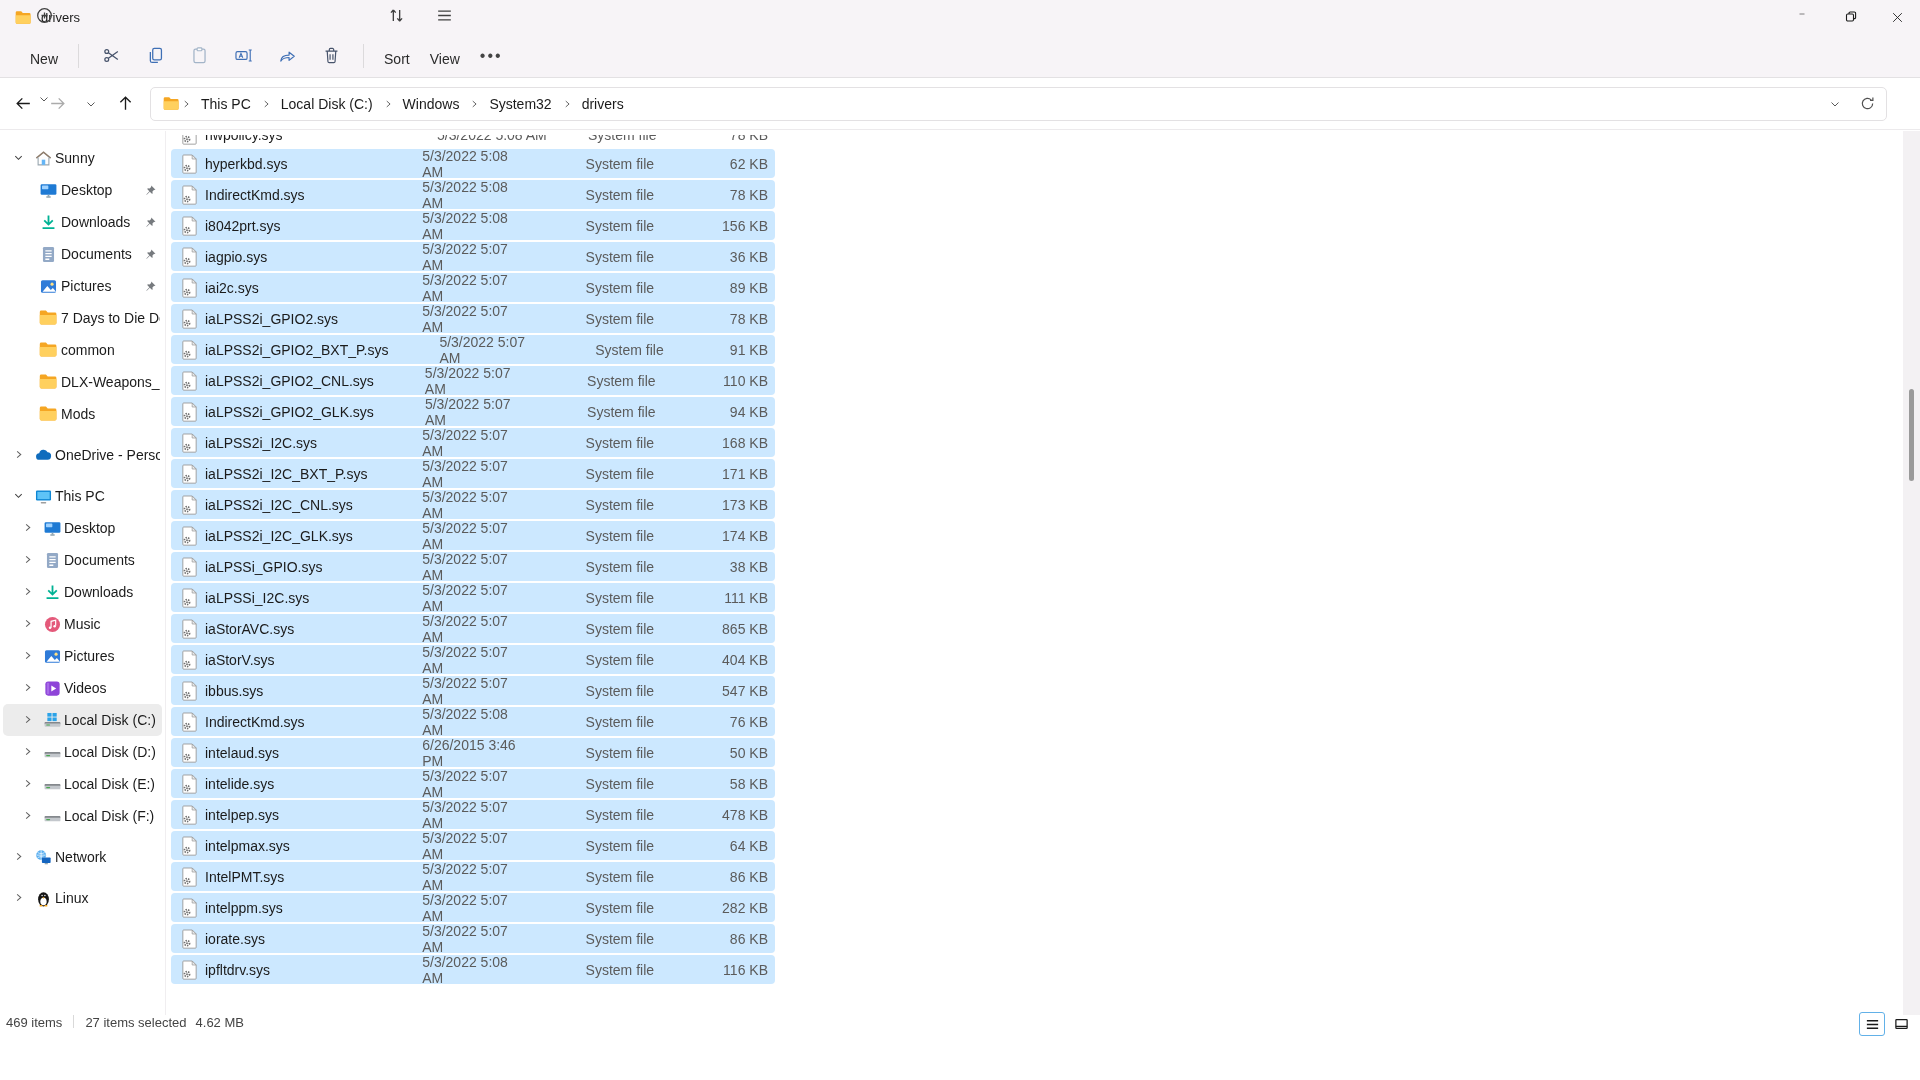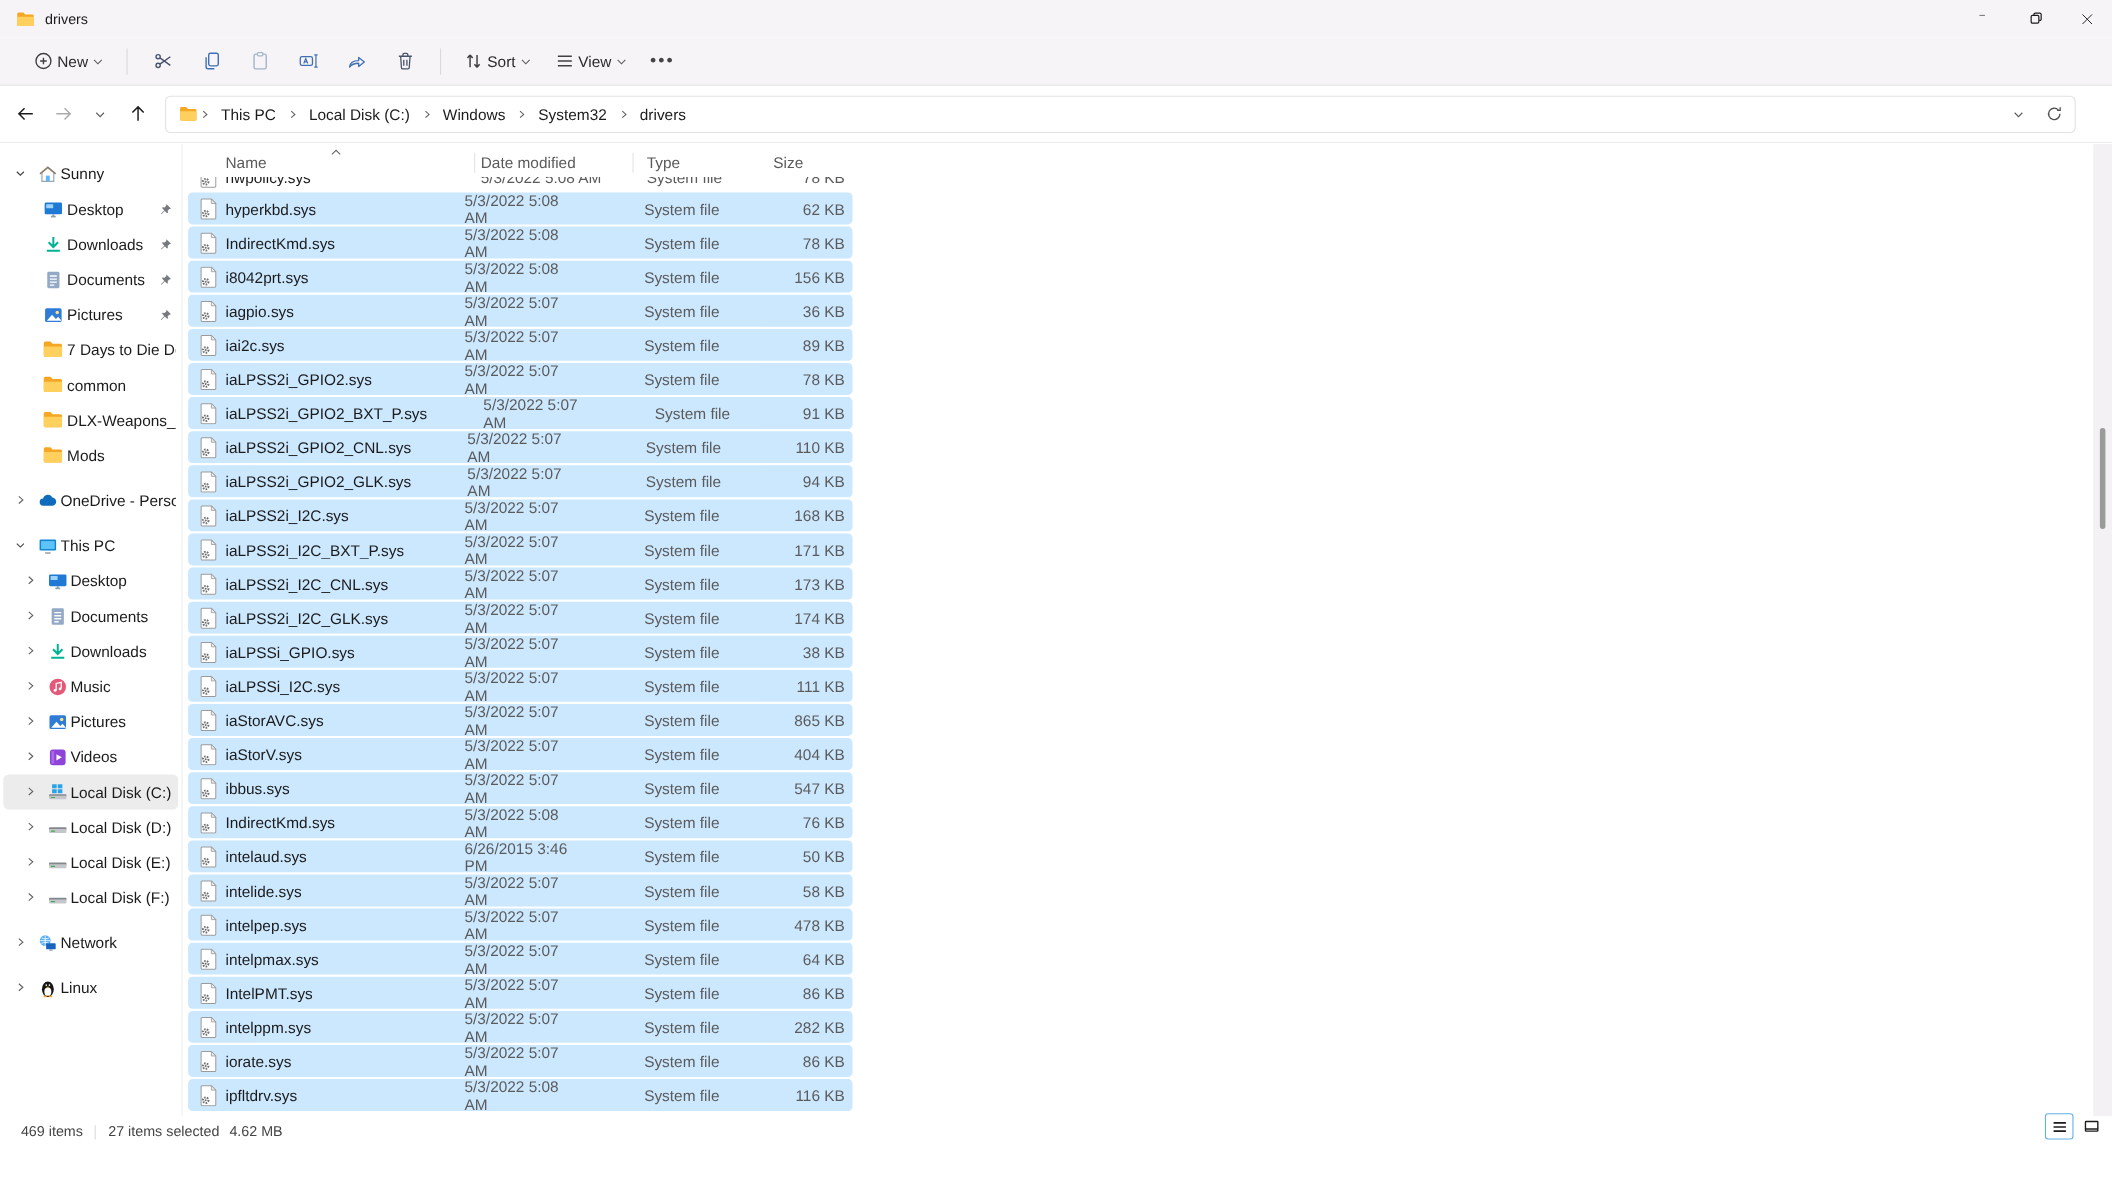--- a/index.html
+++ b/index.html
@@ -9,21 +9,21 @@
 
   
   .window { position:absolute; top:0; left:0; width:1920px; height:1036px; background:#fff; }
 
   .titlebar { height:34px; background:#f7f4f7; display:flex; align-items:center; }
   .title-left { display:flex; align-items:center; gap:9px; padding-left:15px; font-size:13px; }
   .win-controls { margin-left:auto; display:flex; }
   .win-btn { width:46px; height:34px; display:flex; align-items:center; justify-content:center; }
 
   .toolbar { height:44px; background:#f7f4f7; border-bottom:1px solid #e3e1e3; display:flex; align-items:center; padding-left:20px; }
-  .tb-btn { display:flex; align-items:center; gap:3px; padding:7px 10px; border-radius:5px; font-size:14px; color:#2b2b2b; }
+  .tb-btn { display:flex; align-items:center; gap:26px; padding:7px 10px; border-radius:5px; font-size:14px; color:#2b2b2b;flex-direction:column; }
   .tb-icon-btn { width:44px; height:36px; display:flex; align-items:center; justify-content:center; border-radius:5px; }
   .tb-sep { width:1px; height:24px; background:#dcdadc; margin:0 10px; }
   .more-dots { letter-spacing:2px; font-size:16px; color:#444; }
 
   .addressrow { height:52px; background:#fff; border-bottom:1px solid #eceaec; display:flex; align-items:center; padding:0 15px 0 6px; }
   .nav-btn { width:34px; height:32px; display:flex; align-items:center; justify-content:center; border-radius:5px; }
   .breadcrumb-box { flex:1; height:34px; margin-left:8px; margin-right:18px; border:1px solid #e3e1e3; border-radius:5px; background:#fff; display:flex; align-items:center; padding:0 6px 0 12px; }
   .crumb { font-size:14px; color:#1b1b1b; padding:4px 9px; border-radius:4px; white-space:nowrap; }
   .crumb-sep { display:flex; align-items:center; padding:0 1px; }
   .bc-right { margin-left:auto; display:flex; align-items:center; gap:6px; }
@@ -64,21 +64,21 @@
   .fr-name .fico { width:17px; height:20px; margin-right:7px; flex:none; }
   .fr-date { width:144px; padding-left:5px; color:#5b5b5b; }
   .fr-type { width:119px; padding-left:12px; color:#5b5b5b; }
   .fr-size { width:80px; padding-right:7px; text-align:right; color:#5b5b5b; }
 
   
   .scrollbar { position:absolute; right:0; top:0; width:17px; height:884px; background:#f3f1f3; }
   .scroll-thumb { position:absolute; left:6px; width:5px; top:258px; height:92px; background:#9a9a9a; border-radius:3px; }
 
   
-  .statusbar { position:absolute; left:0; bottom:0; width:1920px; height:21px; background:#fff; display:flex; align-items:flex-end; padding-left:19px; font-size:13px; color:#444; }
+  .statusbar { position:absolute; left:0; bottom:0; width:1920px; height:21px; background:#fff; display:flex; align-items:flex-start; padding-left:6px; font-size:13px; color:#444; }
   .sb-div { width:1px; height:13px; background:#d9d9d9; margin:0 11px; }
   .sel-size { margin-left:9px; }
   .view-btns { position:absolute; right:6px; top:-3px; display:flex; gap:3px; }
   .vbtn { width:26px; height:24px; display:flex; align-items:center; justify-content:center; border-radius:3px; border:1.5px solid transparent; }
   .vbtn.active { border-color:#62b1e8; background:#fff; }
 
   
   .taskbar { position:absolute; left:0; top:1036px; width:1920px; height:44px; background:#201c24; display:flex; align-items:center;margin-top:44px; }
   .weather { position:absolute; left:14px; display:flex; align-items:center; gap:10px; }
   .sun { width:26px; height:26px; border-radius:50%; background:radial-gradient(circle at 40% 35%, #ffe082, #fcae17 75%); }
@@ -633,39 +633,20 @@
               <path d="M10.4 10.3h3.2l-1.6 1.9z" fill="#f6a821"></path>
               <path d="M7.2 21.2h3.4M13.4 21.2h3.4" stroke="#f6a821" stroke-width="2"></path>
             </svg>
           </span>
           <span class="sb-label" style="left: 52px;">Linux</span>
         </div>
       </div>
 
     <div class="filearea">
       <div class="rows-wrap">
-        <div class="colheaders">
-          <span class="sort-caret">
-              <svg width="13" height="13" viewBox="0 0 24 24" fill="none">
-                <path d="M5 15.5l7-7 7 7" stroke="#6a6a6a" stroke-width="2"></path>
-              </svg>
-            </span>
-          <div class="hc c-name">
-              <span>Name</span>
-            </div>
-          <div class="hc c-date">
-              <span>Date modified</span>
-            </div>
-          <div class="hc c-type">
-              <span>Type</span>
-            </div>
-          <div class="hc c-size">
-              <span>Size</span>
-            </div>
-        </div>
         <div id="rows">
             <div class="frow partial">
               <div class="inner">
                 <div class="fr-name">
                   <span class="fico">
                     <svg width="17" height="20" viewBox="0 0 20 24">
                       <path d="M3 1.2h10.2l4.8 4.8v16a1 1 0 01-1 1H3a1 1 0 01-1-1V2.2a1 1 0 011-1z" fill="#fff" stroke="#9a9a9a" stroke-width="1.1"></path>
                       <path d="M13.2 1.2l4.8 4.8h-4.8z" fill="#ececec" stroke="#9a9a9a" stroke-width=".9"></path>
                       <circle cx="7" cy="17" r="3" fill="none" stroke="#707070" stroke-width="2.2" stroke-dasharray="1.7 1.3"></circle>
                       <circle cx="7" cy="17" r="1.1" fill="#707070"></circle>

